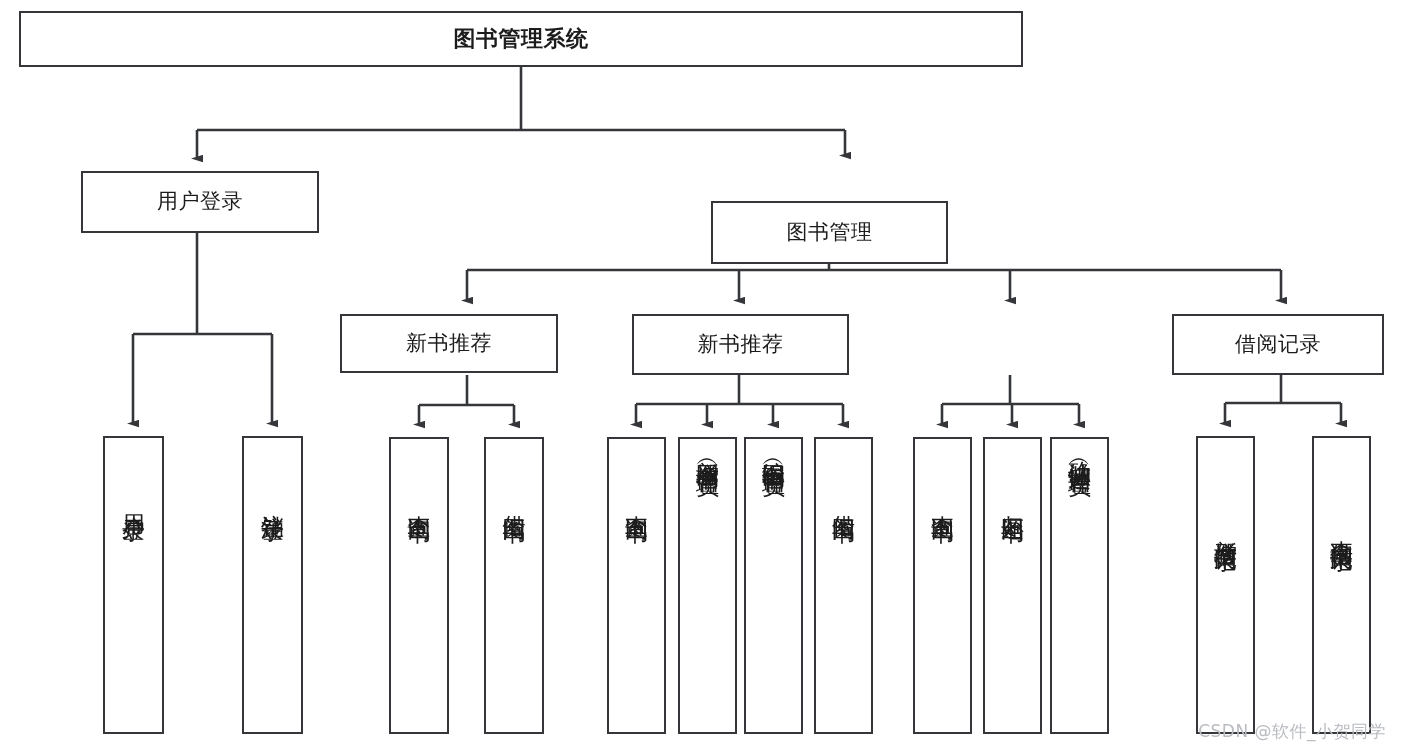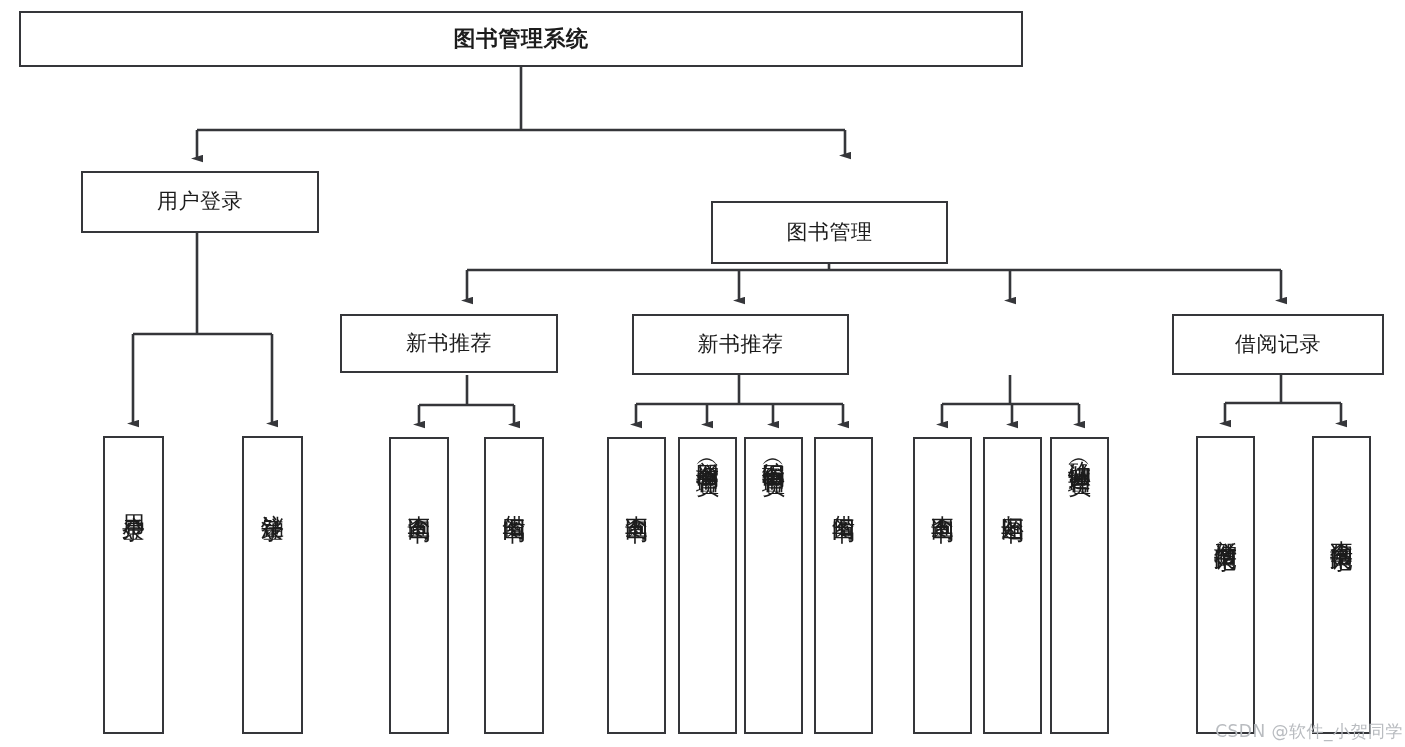--- a/index.html
+++ b/index.html
@@ -67,21 +67,21 @@
     padding-top: 80px;
   }
   .node.vert.tall .label {
     padding-top: 0px;
   }
   .node.vert.short .label {
     padding-top: 54px;
   }
   .watermark {
     position: absolute;
-    right: 2px;
+    right: 19px;
     bottom: 4px;
     font-size: 17px;
     color: #b9bcc0;
     letter-spacing: 0.5px;
     white-space: nowrap;
     font-family: "DejaVu Sans", "Liberation Sans", sans-serif;
     margin-top: 36px;
   }
 </style>
 </head>

